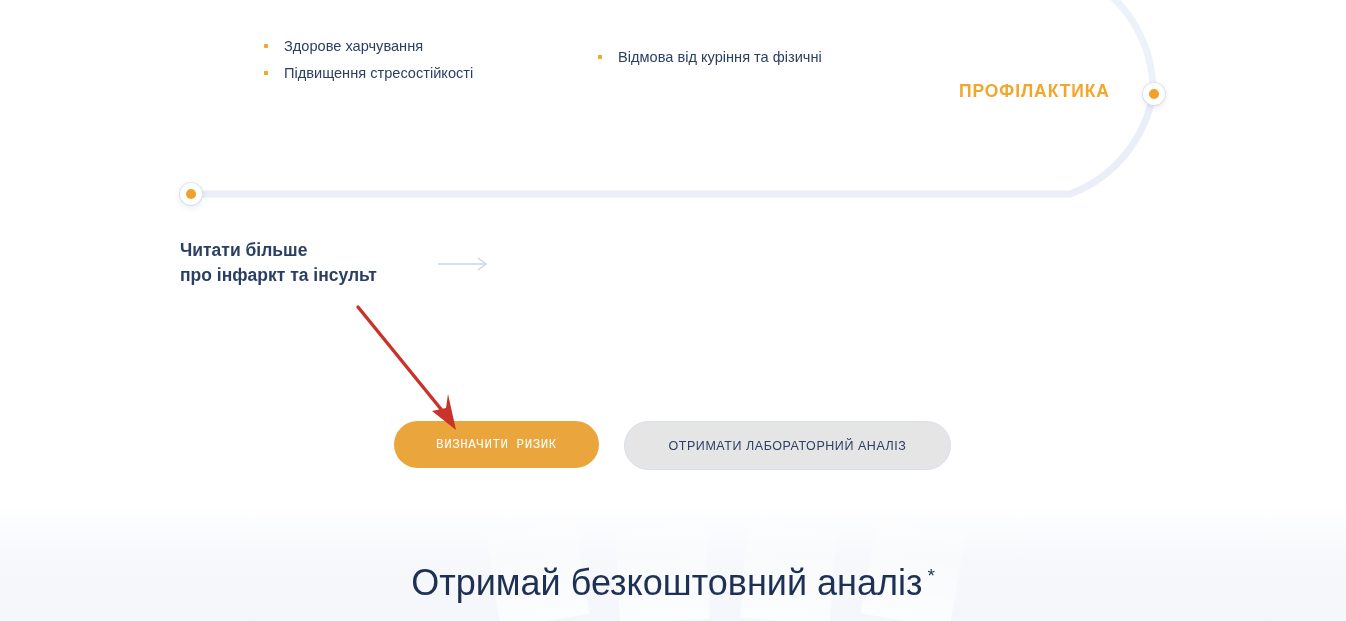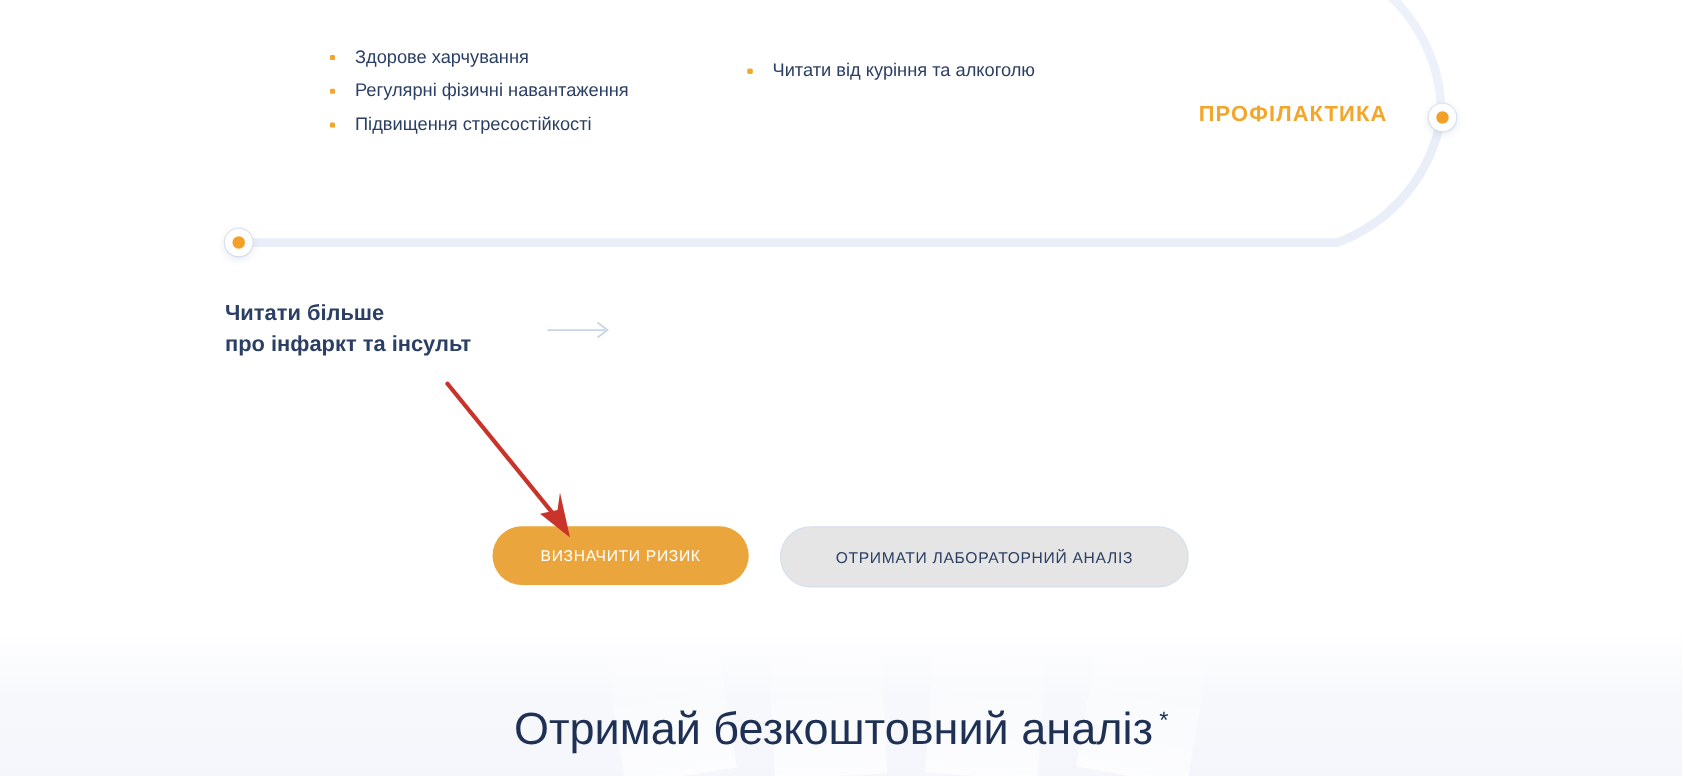--- a/index.html
+++ b/index.html
@@ -141,20 +141,21 @@
     user-select: none;
   }
   #btn-primary {
     left: 394px;
     top: 421px;
     width: 205px;
     height: 47px;
     background: #EAA53C;
     color: #ffffff;
     border: none;
+    font-family: Liberation Mono, monospace;
   }
   #btn-secondary {
     left: 624px;
     top: 421px;
     width: 327px;
     height: 49px;
     background: #e5e5e5;
     color: #2B3E63;
     border: 1px solid #D6DFEE;
   }
@@ -213,37 +214,36 @@
   <div class="section-label">ПРОФІЛАКТИКА</div>
 
   <div class="bullets" id="bullets-left">
     <ul>
       <li>
         <span class="dot"></span>
         <span>Здорове харчування</span>
       </li>
       <li>
         <span class="dot"></span>
-        <span>Регулярні фізичні навантаження</span>
       </li>
       <li>
         <span class="dot"></span>
         <span>Підвищення стресостійкості</span>
       </li>
     </ul>
   </div>
 
   <div class="bullets" id="bullets-right">
     <ul>
       <li>
         <span class="dot"></span>
       </li>
       <li>
         <span class="dot"></span>
-        <span>Читати від куріння та алкоголю</span>
+        <span>Відмова від куріння та фізичні</span>
       </li>
     </ul>
   </div>
 
   <div class="readmore">Читати більше
 про інфаркт та інсульт</div>
   <svg class="readmore-arrow" viewBox="0 0 54 18">
     <line x1="2" y1="9" x2="48" y2="9" stroke="#C9D4E8" stroke-width="1.4"></line>
     <polyline points="42,3 50,9 42,15" fill="none" stroke="#C9D4E8" stroke-width="1.4"></polyline>
   </svg>

